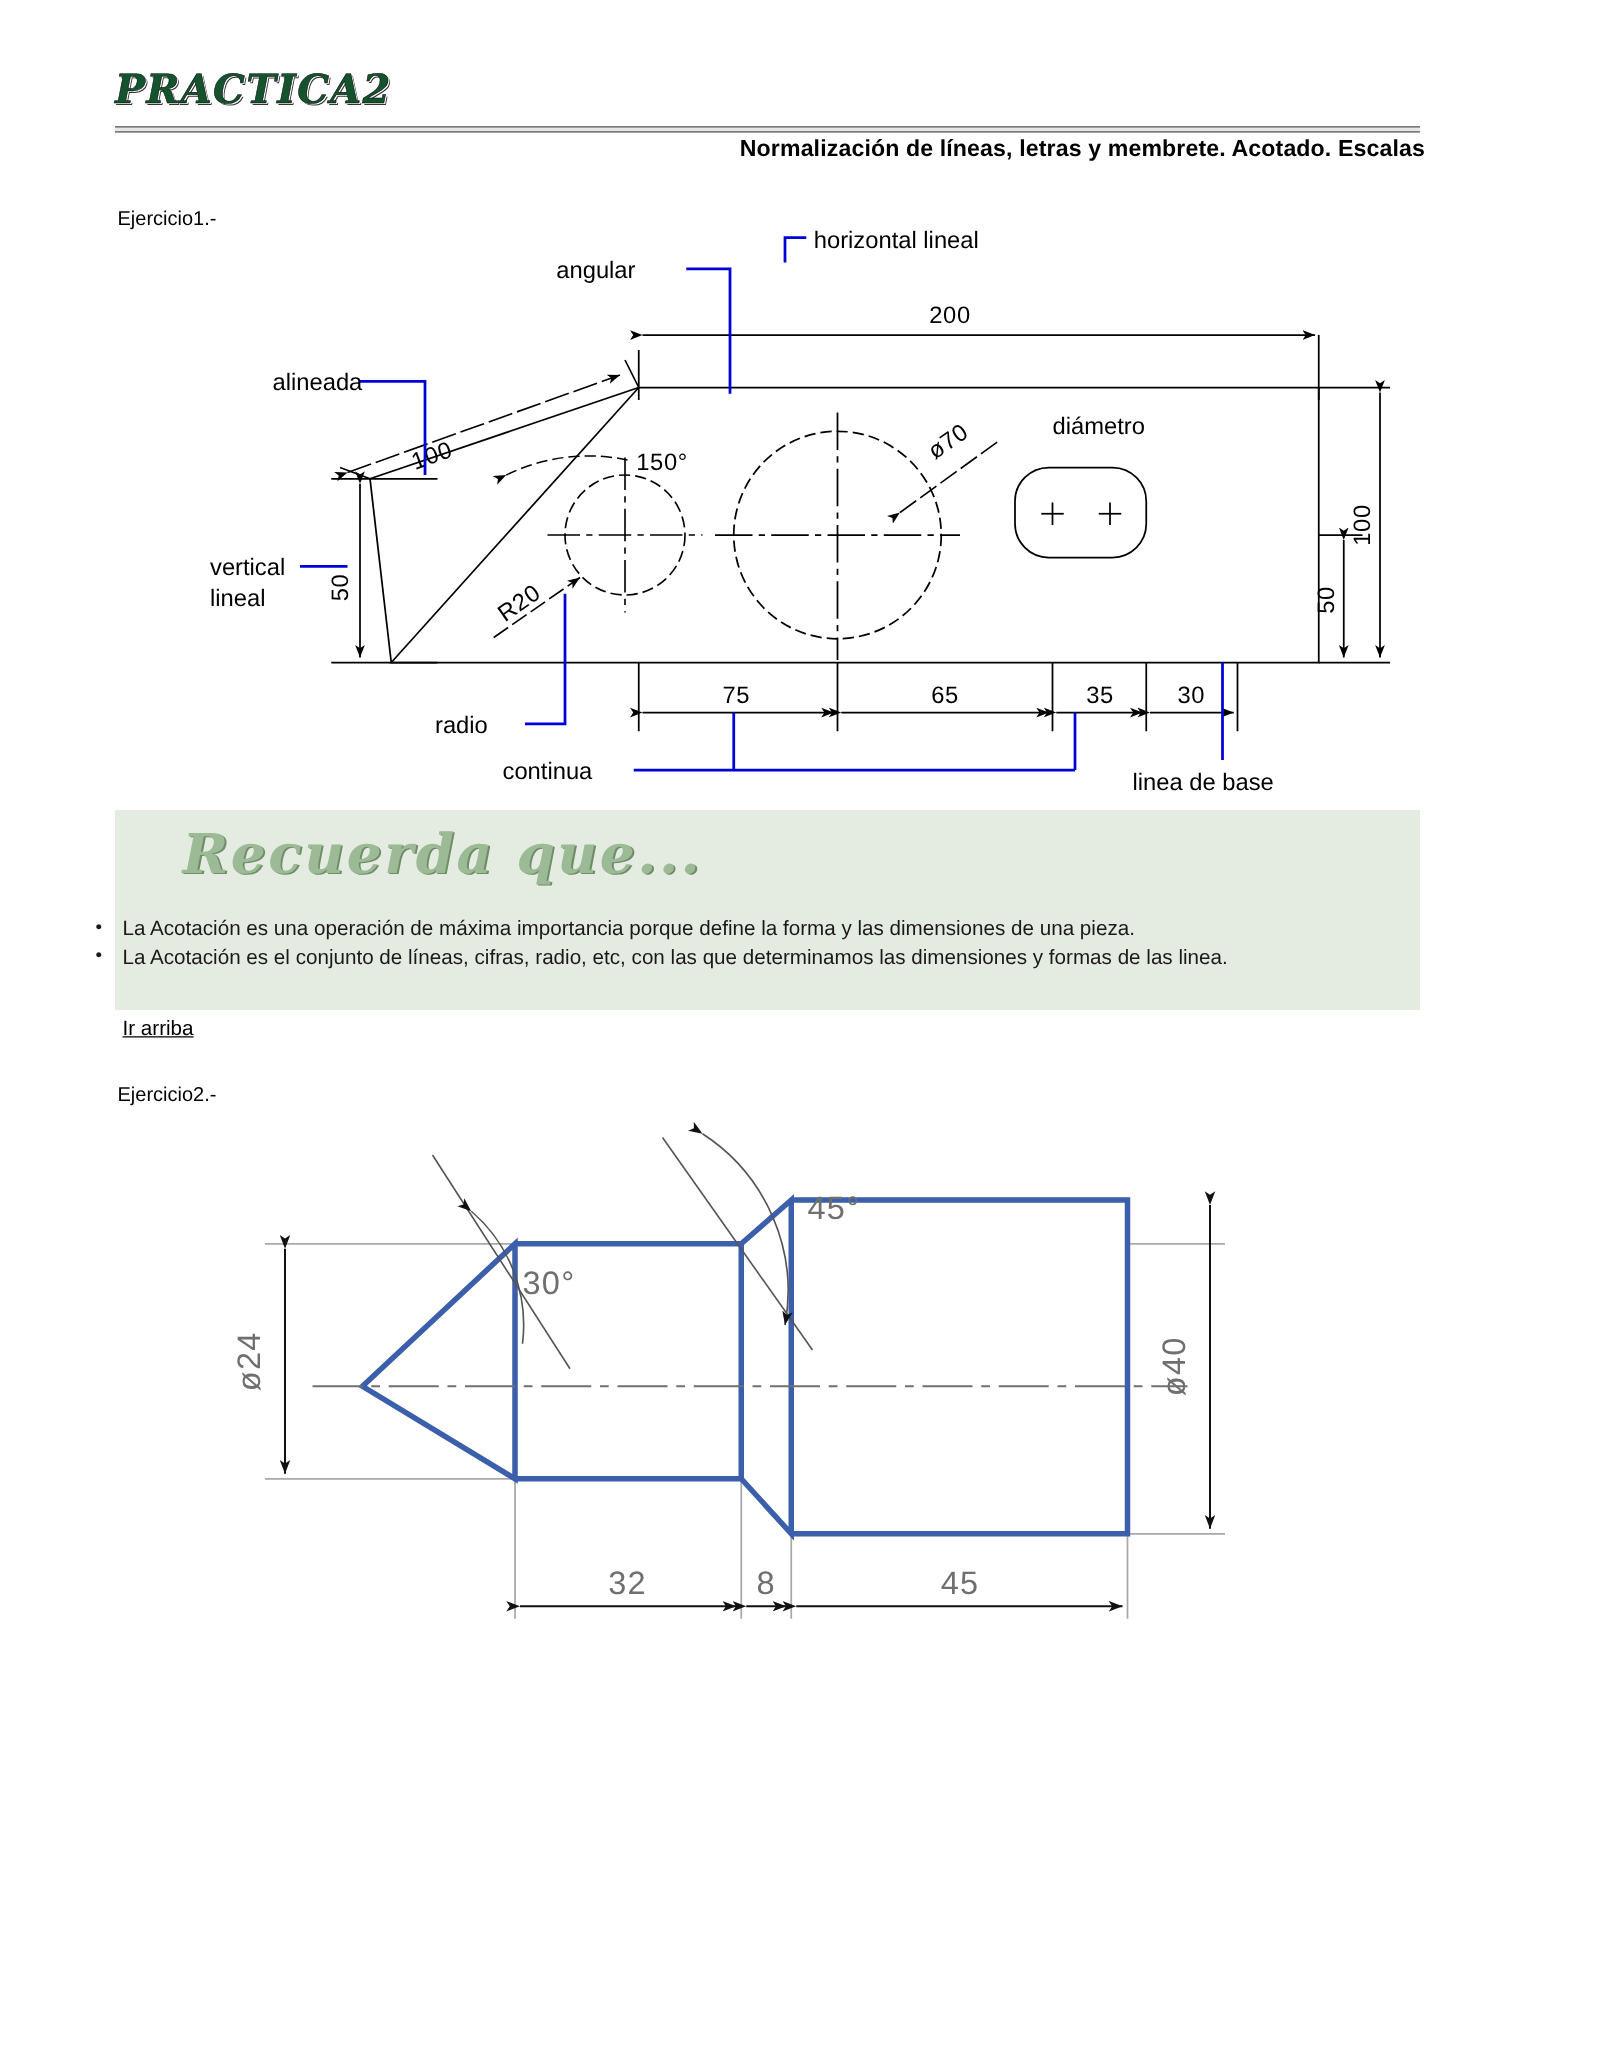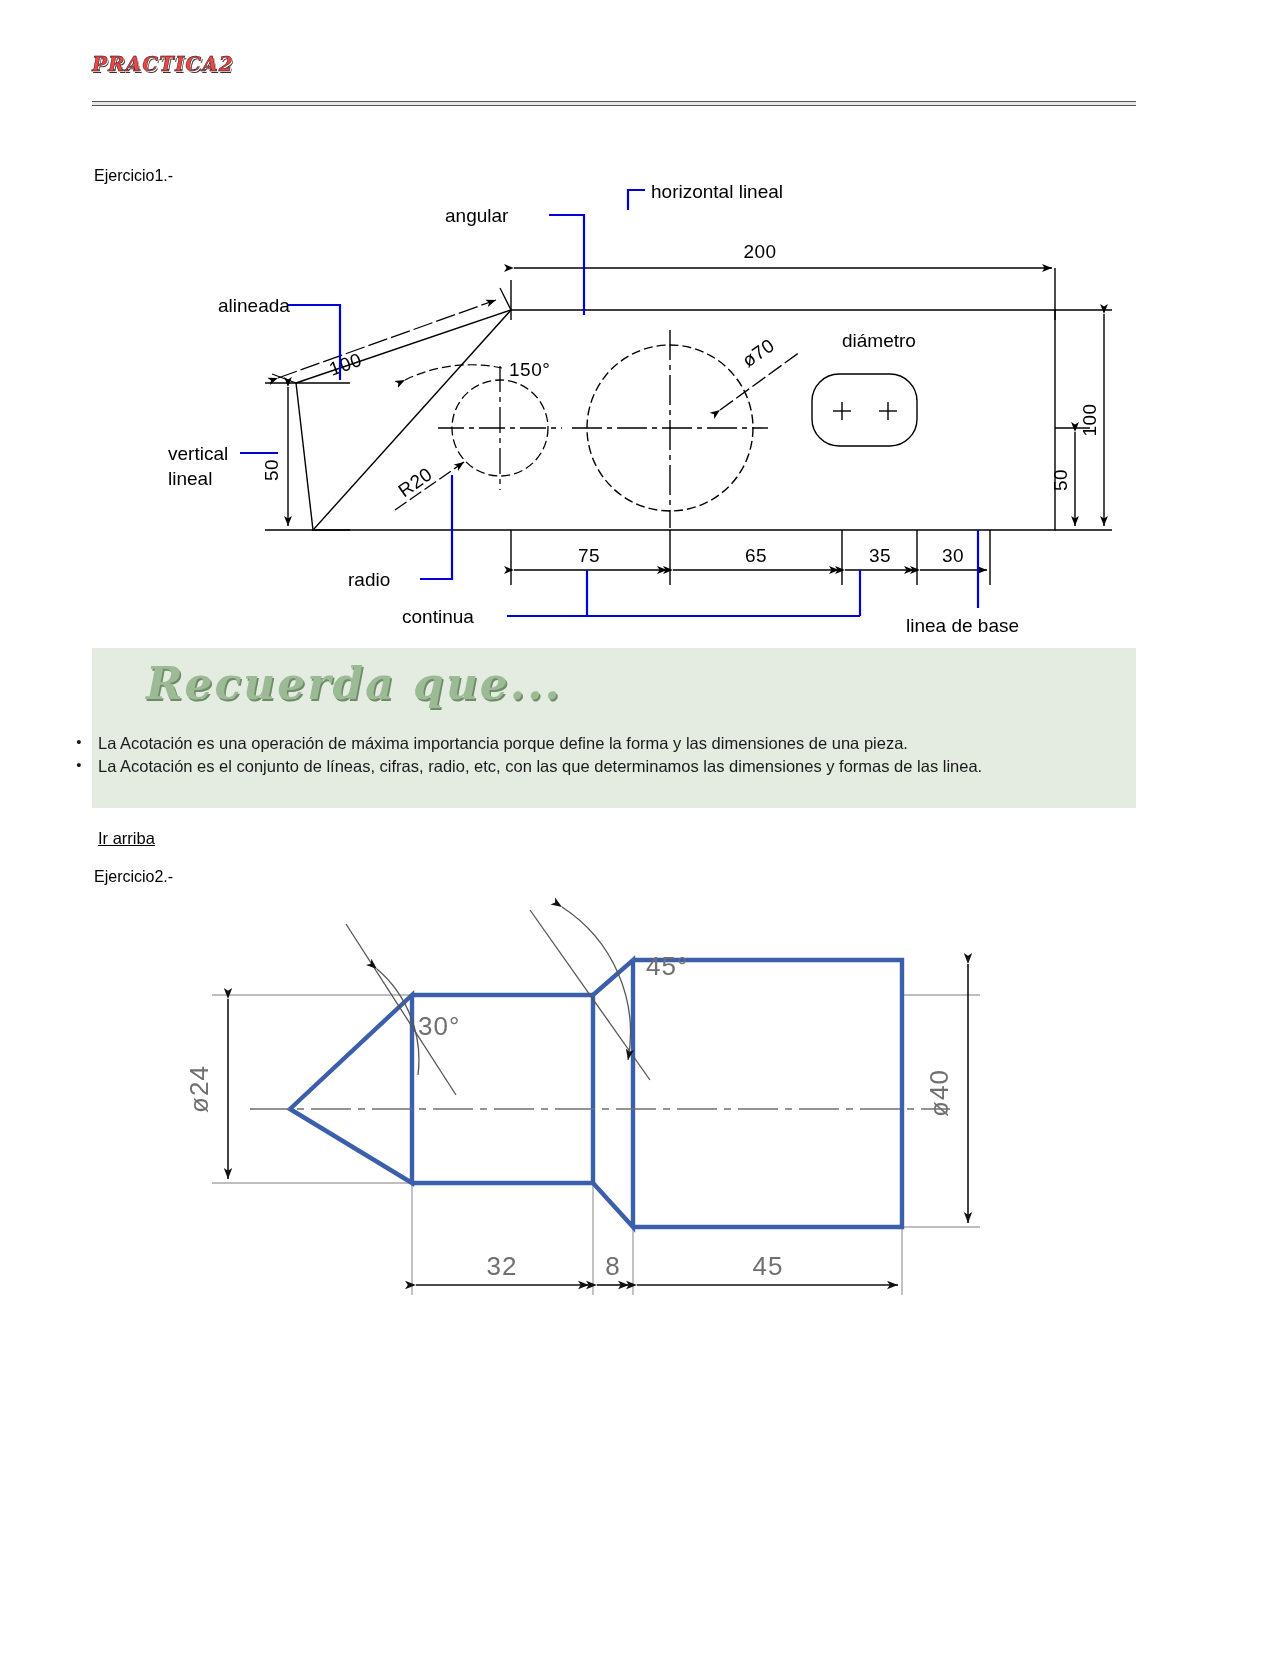--- a/index.html
+++ b/index.html
@@ -21,23 +21,23 @@
   }
 
   
   .doc-title {
     position: absolute;
     left: 92px;
     top: 52px;
     font-family: "DejaVu Serif", serif;
     font-style: italic;
     font-weight: bold;
-    font-size: 20px;
+    font-size: 32px;
     letter-spacing: 1px;
-    color: #ef4444;
+    color: #14532d;
     -webkit-text-stroke: 0.4px #000;
     text-shadow: 1px 1px 0 #ffffff, 1.6px 1.6px 0 #333333;
   }
   .header-rule {
     position: absolute;
     left: 92px;
     top: 101px;
     width: 1044px;
     height: 3px;
     border-top: 1px solid #555;
@@ -114,21 +114,20 @@
   .bullet-text { flex: 1 1 auto; }
   .bullet-text b { font-weight: normal; }
   .ir-arriba {
     position: absolute;
     left: 98px;
     top: 814px;
     font-size: 16.5px;
     text-decoration: underline;
     color: #000;
     cursor: pointer;
-    margin-top: 15px;
   }
 
   
   svg { display: block; overflow: visible; }
   .cad-text {
     font-family: "Liberation Sans", sans-serif;
     font-size: 19px;
     fill: #000;
     letter-spacing: 0.5px;
   }
@@ -144,20 +143,21 @@
     letter-spacing: 1px;
   }
 </style>
 </head>
 <body>
 
 <div class="page">
 
   <div class="doc-title">PRACTICA2</div>
   <div class="header-rule"></div>
+  <div class="header-subtitle">Normalización de líneas, letras y membrete. Acotado. Escalas</div>
 
   <div class="exercise-label" id="ex1-label">Ejercicio1.-</div>
 
   <div class="drawing" id="drawing1">
     <svg width="1040" height="470" viewBox="0 0 1040 470">
       <defs>
         <marker id="ar-s" markerWidth="11" markerHeight="9" refX="10" refY="4.5" orient="auto" markerUnits="userSpaceOnUse">
           <path d="M0,0.6 L10,4.5 L0,8.4 L2.6,4.5 Z" fill="#000"></path>
         </marker>
         <marker id="ar-e" markerWidth="11" markerHeight="9" refX="10" refY="4.5" orient="auto" markerUnits="userSpaceOnUse">

